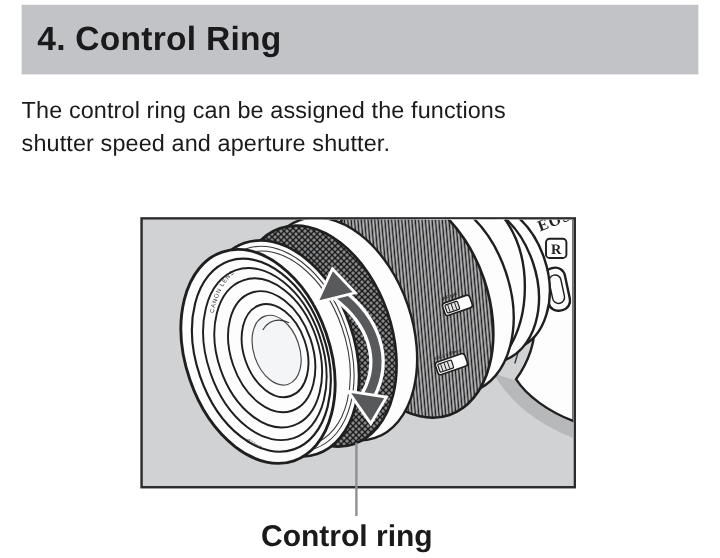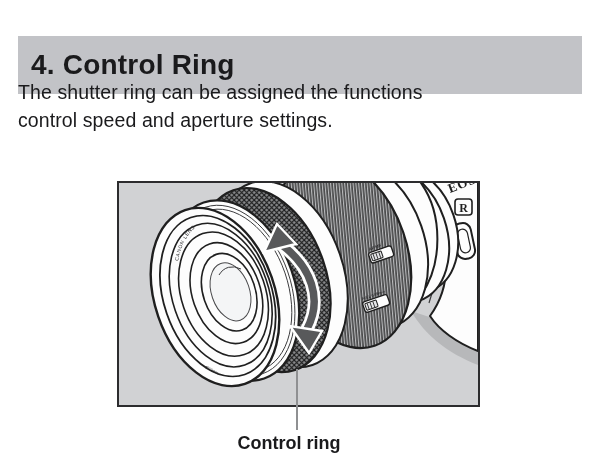--- a/index.html
+++ b/index.html
@@ -10,21 +10,21 @@
   html,body{margin:0;padding:0;}
   body{
     width:600px;height:465px;position:relative;overflow:hidden;
     background:var(--page-bg);
     font-family:"Liberation Sans","DejaVu Sans",sans-serif;
     color:var(--text);
   }
   .header-bar{
     position:absolute;left:18px;top:4px;width:564px;height:58px;
     background:var(--header-bg);
-    display:flex;align-items:center;margin-top:32px;
+    display:flex;align-items:center;
   }
   .header-bar .title{
     font-size:28px;font-weight:bold;padding-left:13px;letter-spacing:0.2px;
   }
   .paragraph{
     position:absolute;left:18px;top:79px;width:560px;
     font-size:19.5px;line-height:27.5px;letter-spacing:0.1px;
   }
   .figure-box{
     position:absolute;left:117px;top:181px;width:359px;height:222px;
@@ -32,37 +32,37 @@
     border:2px solid var(--figure-border);
     overflow:hidden;
   }
   .figure-box svg{display:block;width:359px;height:222px;}
   .leader-line{
     position:absolute;left:296px;top:369px;width:2px;height:61px;
     background:var(--leader);z-index:5;
   }
   .figure-caption{
     position:absolute;left:179px;top:433px;width:220px;
-    text-align:center;font-size:18px;font-weight:bold;z-index:6;
+    text-align:center;font-size:25px;font-weight:bold;z-index:6;
   }
   
   .la{stroke:var(--line-art);fill:#fdfdfd;}
   .la-thin{stroke:#3a3a3c;fill:none;}
   .tinytext{fill:#2a2a2c;font-family:"Liberation Sans",sans-serif;}
 </style>
 </head>
 <body>
 
 <div class="header-bar">
   <span class="title">4. Control Ring</span>
 </div>
 
 <div class="paragraph">
-  <div>The shutter ring can be assigned the functions</div>
-  <div>control speed and aperture settings.</div>
+  <div>The control ring can be assigned the functions</div>
+  <div>shutter speed and aperture shutter.</div>
 </div>
 
 <div class="figure-box">
   <svg viewBox="0 0 359 222">
     <defs>
       <pattern id="pfocus" width="2.8" height="12" patternUnits="userSpaceOnUse" patternTransform="rotate(14)">
         <rect width="2.8" height="12" fill="#b9babc"></rect>
         <line x1="1" y1="0" x2="1" y2="12" stroke="#1c1c1c" stroke-width="1.2"></line>
       </pattern>
       <pattern id="pknurl" width="5" height="5" patternUnits="userSpaceOnUse" patternTransform="rotate(19)">

